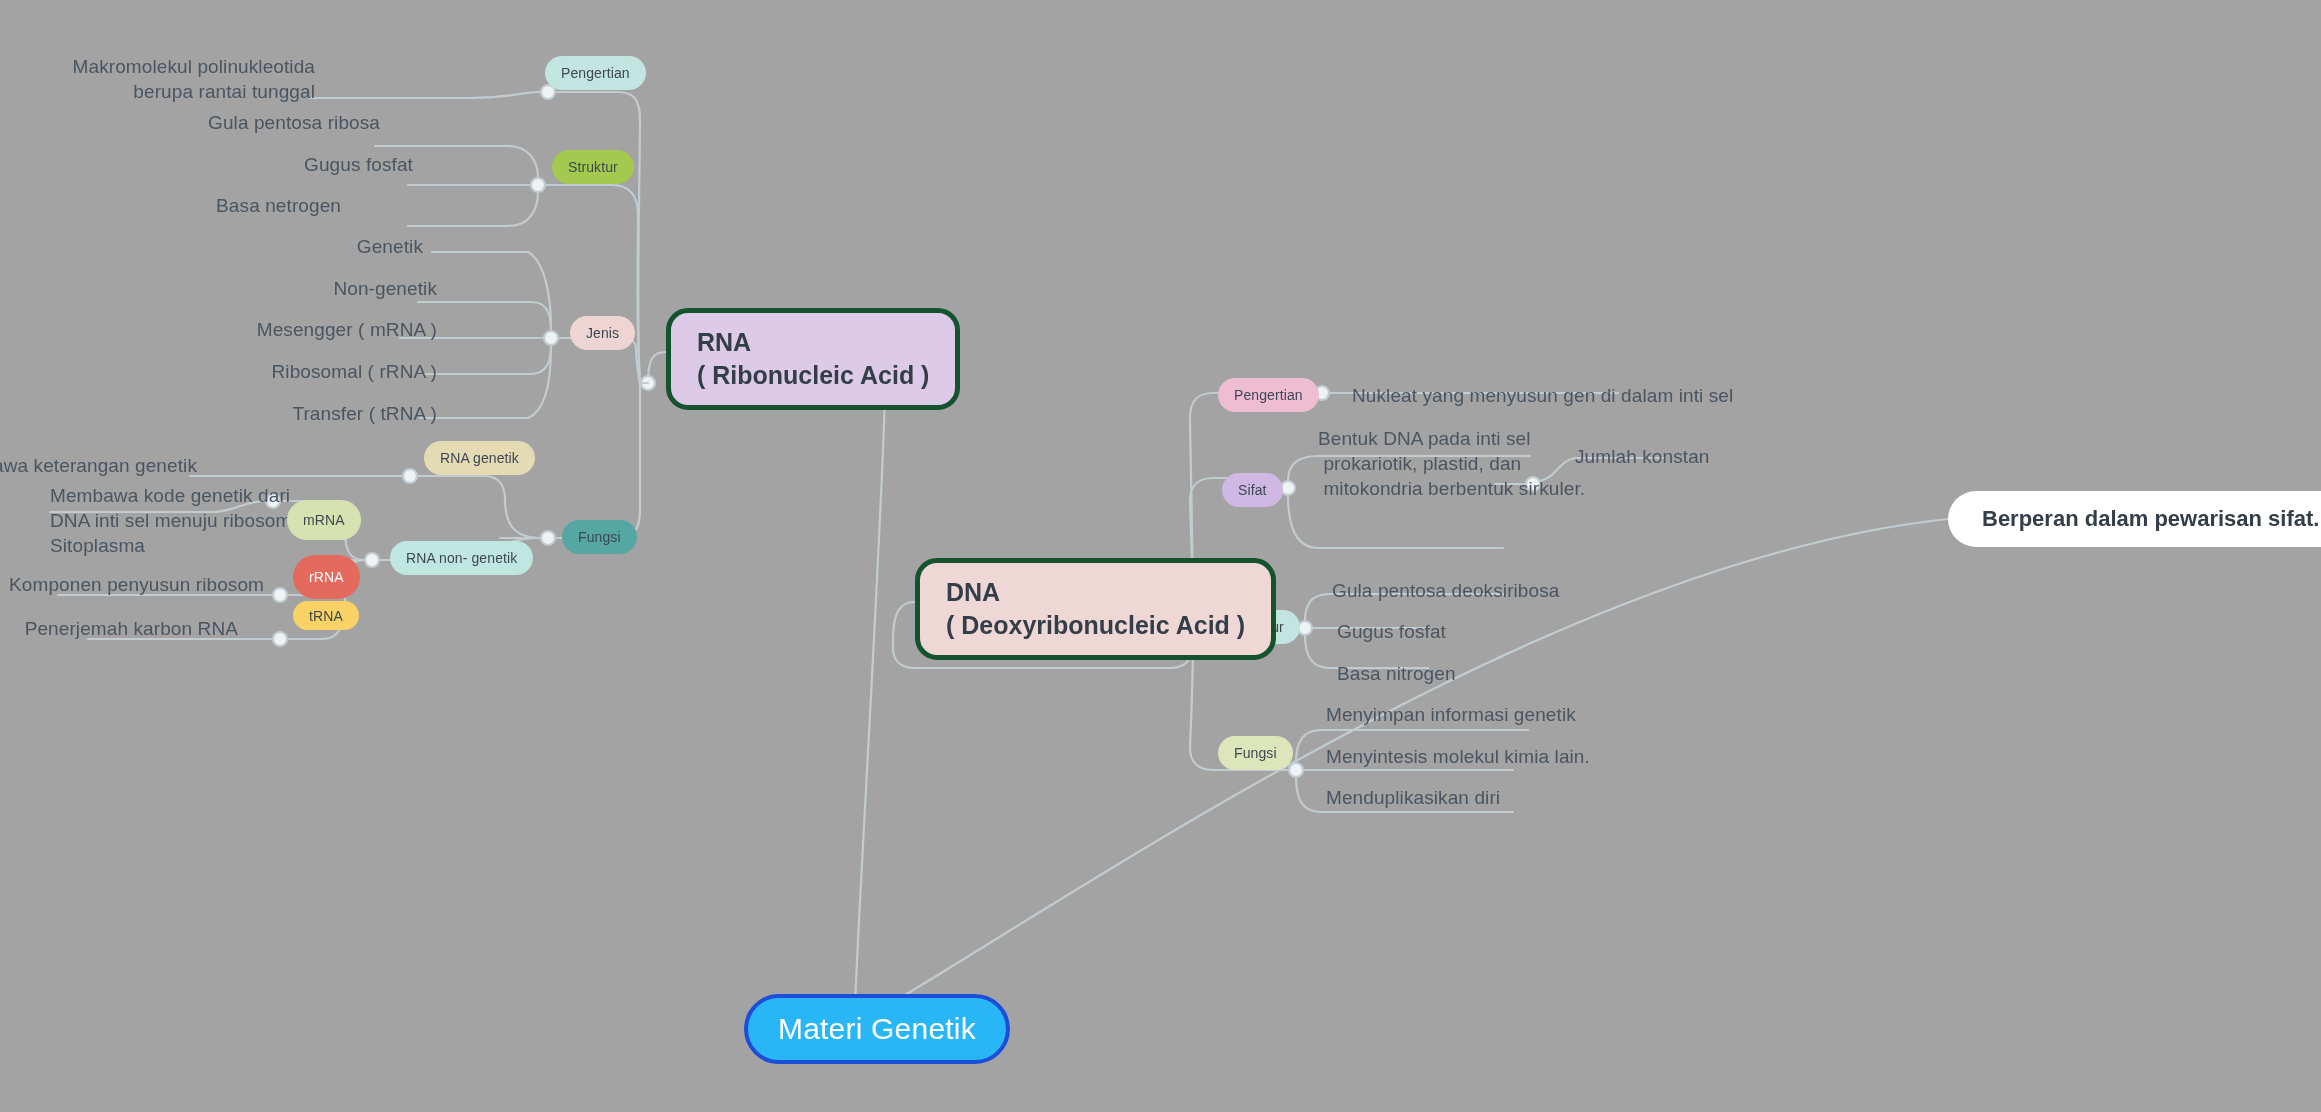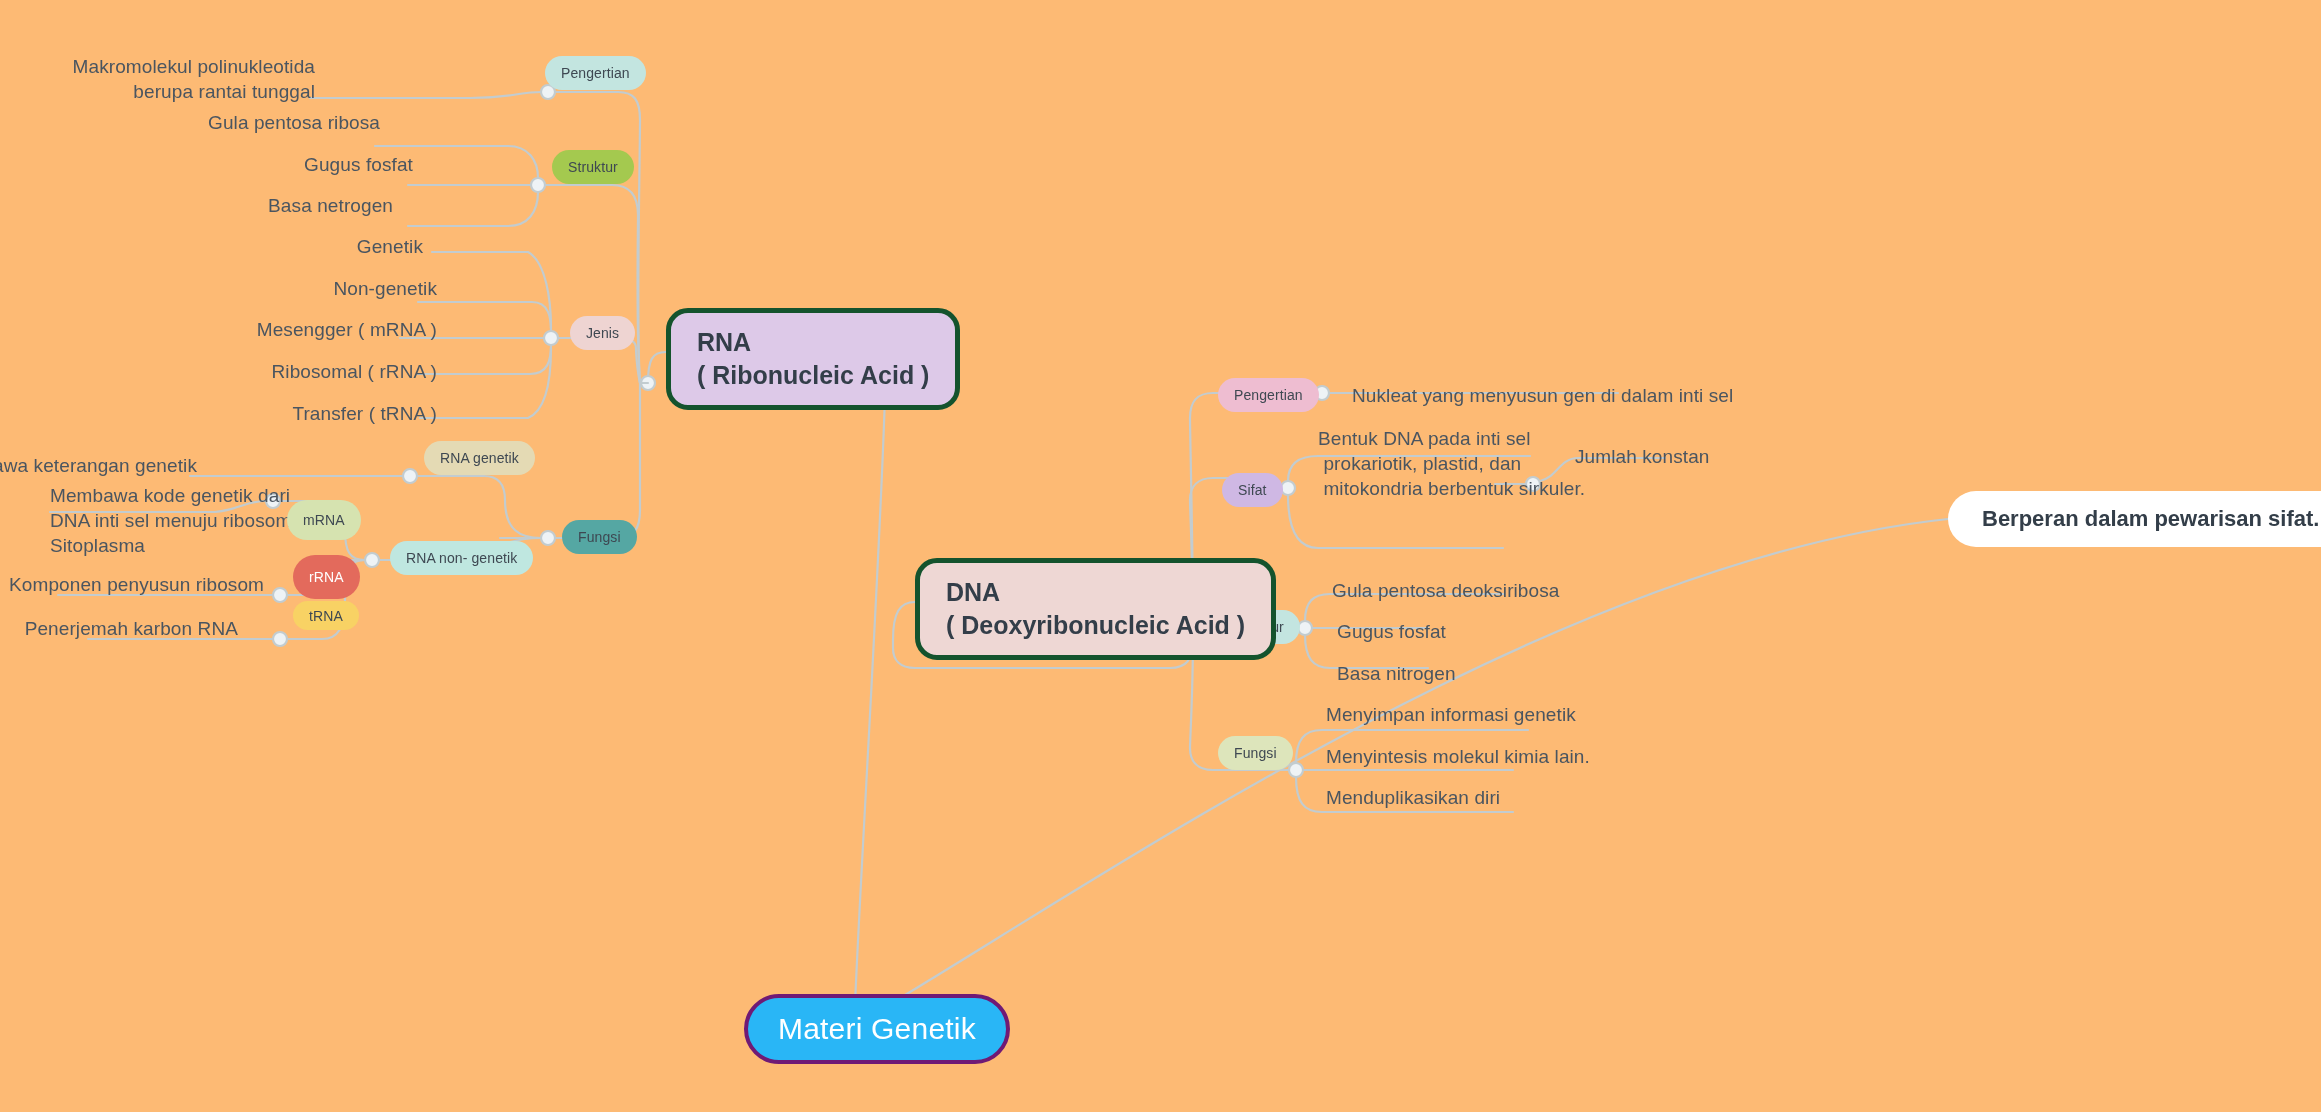--- a/index.html
+++ b/index.html
@@ -4,21 +4,21 @@
 <style>
   html, body {
     margin: 0;
     padding: 0;
     background: #eef3f6;
   }
   #canvas {
     position: relative;
     width: 2321px;
     height: 1112px;
-    background: #fdba74;
+    background: #a3a3a3;
     font-family: "Liberation Sans", sans-serif;
     overflow: hidden;
   }
   #wires {
     position: absolute;
     left: 0; top: 0;
     width: 2321px;
     height: 1112px;
     pointer-events: none;
   }
@@ -59,21 +59,21 @@
     border: 5px solid #14532d;
     white-space: nowrap;
   }
   .rootpill {
     position: absolute;
     display: flex;
     align-items: center;
     justify-content: center;
     border-radius: 999px;
     background: #29b6f6;
-    border: 4px solid #701a75;
+    border: 4px solid #1d4ed8;
     color: #ffffff;
     font-size: 30px;
     padding: 0 30px;
     height: 62px;
     white-space: nowrap;
     letter-spacing: 0.2px;
   }
   .whitebox {
     position: absolute;
     display: flex;
@@ -198,21 +198,21 @@
       <path d="M 1296 763 C 1296 740 1304 730 1322 730 L 1528 730"></path>
       <path d="M 1296 777 C 1296 802 1304 812 1322 812 L 1513 812"></path>
     </g>
   </svg>
 
   <div class="leaf r" style="right:2006px; top:54px;">Makromolekul polinukleotida
 berupa rantai tunggal</div>
 
   <div class="leaf r" style="right:1941px; top:110px;">Gula pentosa ribosa</div>
   <div class="leaf r" style="right:1908px; top:152px;">Gugus fosfat</div>
-  <div class="leaf r" style="right:1928px; top:193px;">Basa netrogen</div>
+  <div class="leaf r" style="right:1980px; top:193px;">Basa netrogen</div>
 
   <div class="leaf r" style="right:1898px; top:234px;">Genetik</div>
   <div class="leaf r" style="right:1884px; top:276px;">Non-genetik</div>
   <div class="leaf r" style="right:1884px; top:317px;">Mesengger ( mRNA )</div>
   <div class="leaf r" style="right:1884px; top:359px;">Ribosomal ( rRNA )</div>
   <div class="leaf r" style="right:1884px; top:401px;">Transfer ( tRNA )</div>
 
   <div class="leaf r" style="right:2124px; top:453px;">Pembawa keterangan genetik</div>
 
   <div class="leaf l" style="left:50px; top:483px;">Membawa kode genetik dari

